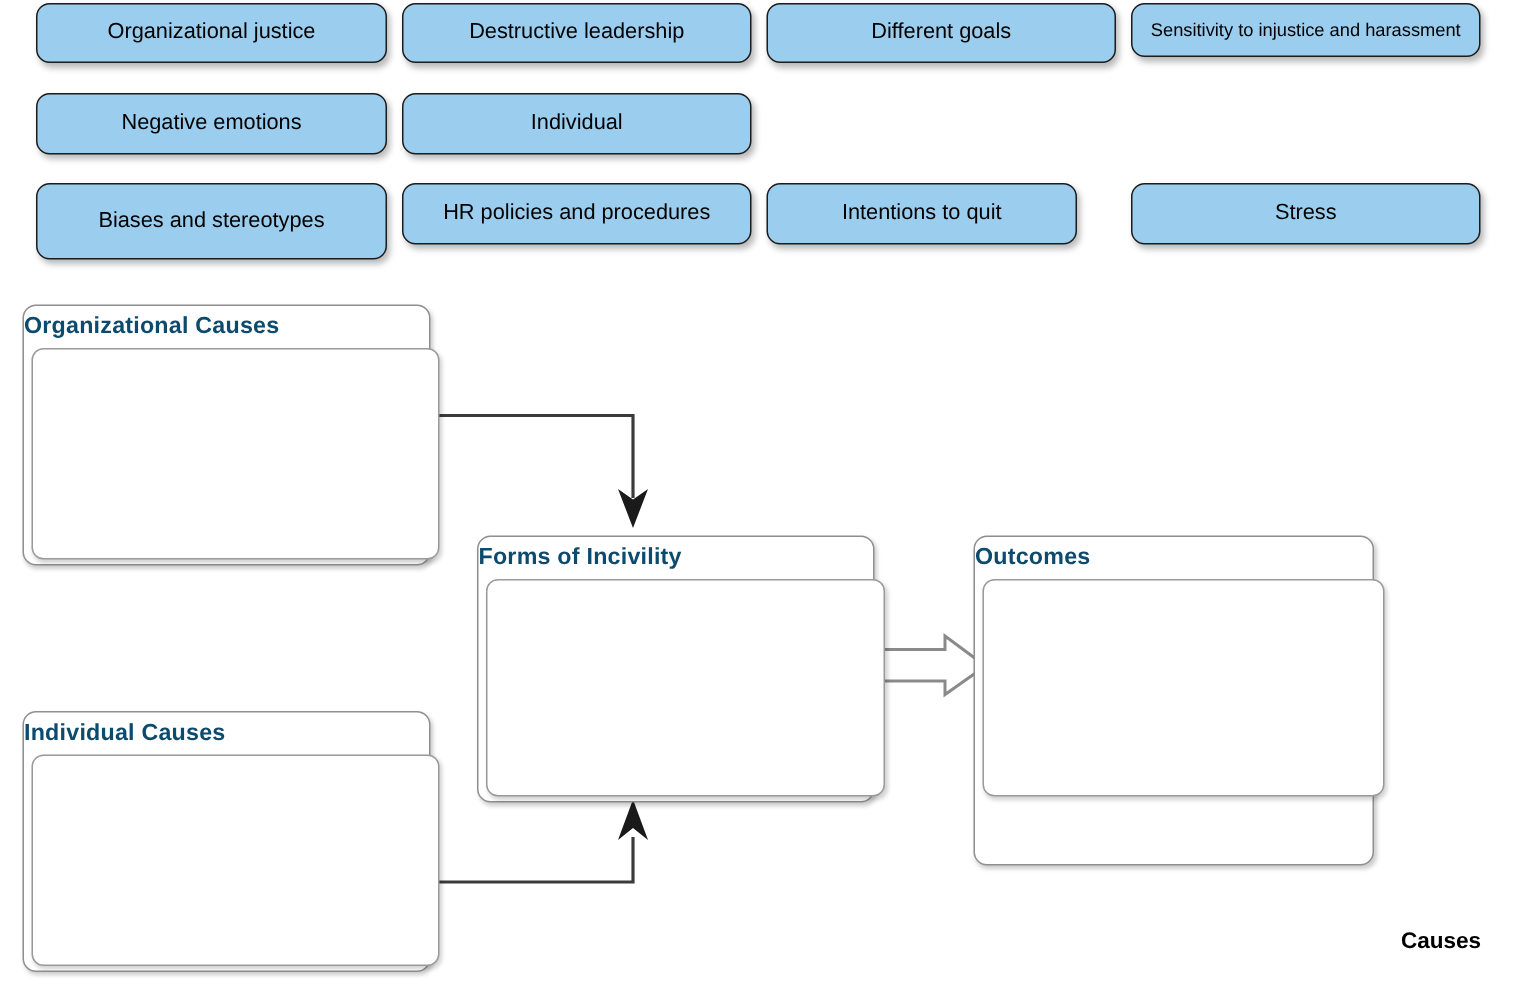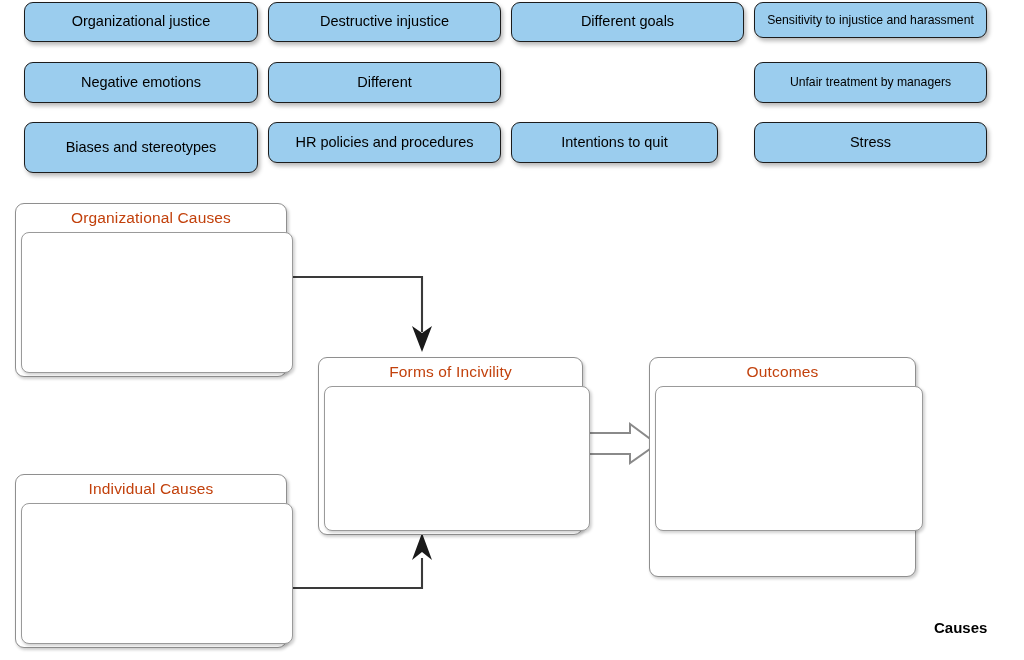--- a/index.html
+++ b/index.html
@@ -62,24 +62,24 @@
     background: #ffffff;
     border: 1.1px solid #8f8f8f;
     border-radius: 9px;
     box-shadow: 1.5px 2px 3px rgba(0,0,0,0.20);
   }
   .zone-title {
     position: absolute;
     left: 0;
     top: 5px;
     width: 100%;
-    text-align: center;
+    text-align: left;
     font-size: 15.5px;
-    font-weight: normal;
-    color: #c2410c;
+    font-weight: bold;
+    color: #0c4a6e;
     letter-spacing: 0.15px;
     user-select: none;
   }
   .zone-drop {
     position: absolute;
     left: 5px;
     top: 28px;
     box-sizing: border-box;
     background: #ffffff;
     border: 1.1px solid #9a9a9a;
@@ -114,32 +114,31 @@
 </style>
 </head>
 <body>
 
 <div id="stage">
 
   <div id="tile-bank">
 
     <div class="tile" style="left:24px;  top:2px;   width:234px; height:40px;">Organizational justice</div>
 
-    <div class="tile" style="left:268px; top:2px;   width:233px; height:40px;">Destructive injustice</div>
+    <div class="tile" style="left:268px; top:2px;   width:233px; height:40px;">Destructive leadership</div>
 
     <div class="tile" style="left:511px; top:2px;   width:233px; height:40px;">Different goals</div>
 
     <div class="tile small" style="left:754px; top:2px;  width:233px; height:36px;">Sensitivity to injustice and harassment</div>
 
     <div class="tile" style="left:24px;  top:62px;  width:234px; height:41px;">Negative emotions</div>
 
-    <div class="tile" style="left:268px; top:62px;  width:233px; height:41px;">Different</div>
+    <div class="tile" style="left:268px; top:62px;  width:233px; height:41px;">Individual</div>
 
 
-    <div class="tile small" style="left:754px; top:62px; width:233px; height:41px;">Unfair treatment by managers</div>
 
     <div class="tile" style="left:24px;  top:122px; width:234px; height:51px;">Biases and stereotypes</div>
 
     <div class="tile" style="left:268px; top:122px; width:233px; height:41px;text-align:center;">HR policies and procedures</div>
 
     <div class="tile" style="left:511px; top:122px; width:207px; height:41px;">Intentions to quit</div>
 
     <div class="tile" style="left:754px; top:122px; width:233px; height:41px;">Stress</div>
   </div>
 

